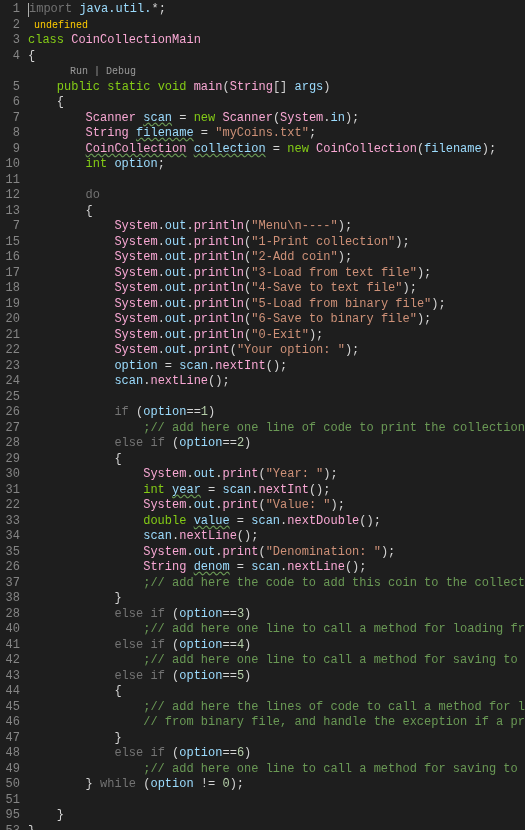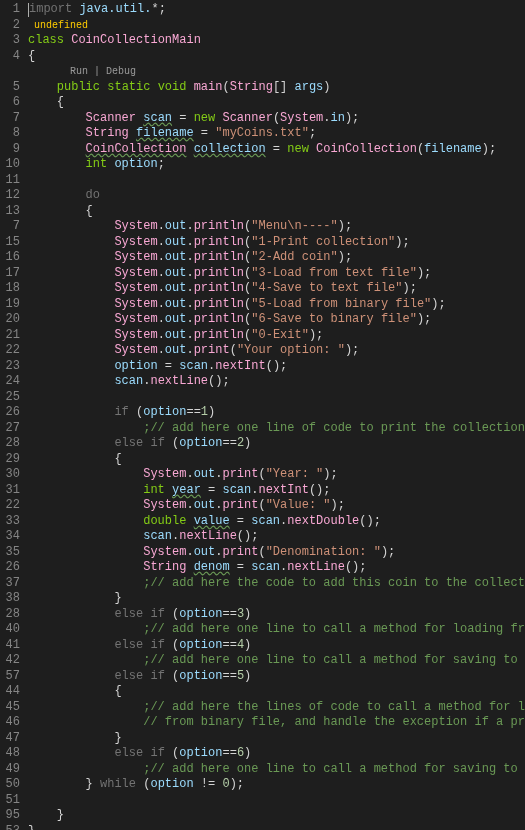--- a/index.html
+++ b/index.html
@@ -98,21 +98,21 @@
       <div>33</div>
       <div>34</div>
       <div>35</div>
       <div>26</div>
       <div>37</div>
       <div>38</div>
       <div>28</div>
       <div>40</div>
       <div>41</div>
       <div>42</div>
-      <div>57</div>
+      <div>43</div>
       <div>44</div>
       <div>45</div>
       <div>46</div>
       <div>47</div>
       <div>48</div>
       <div>49</div>
       <div>50</div>
       <div>51</div>
       <div>95</div>
       <div>53</div>

